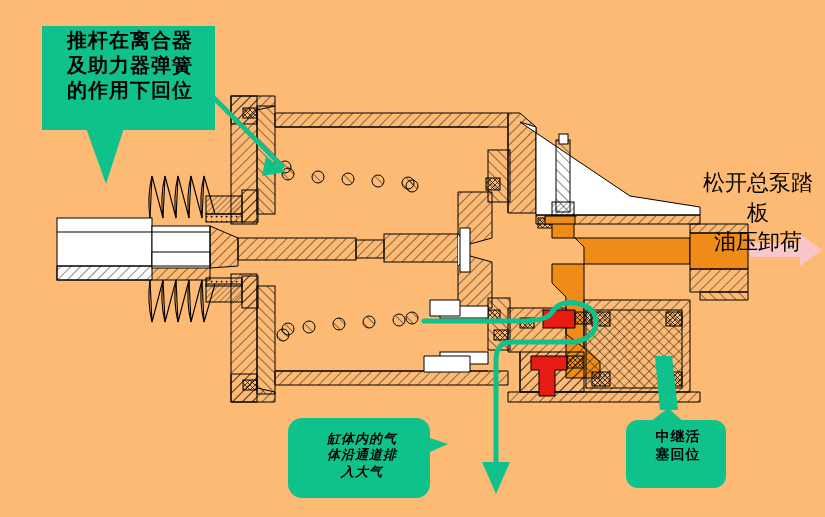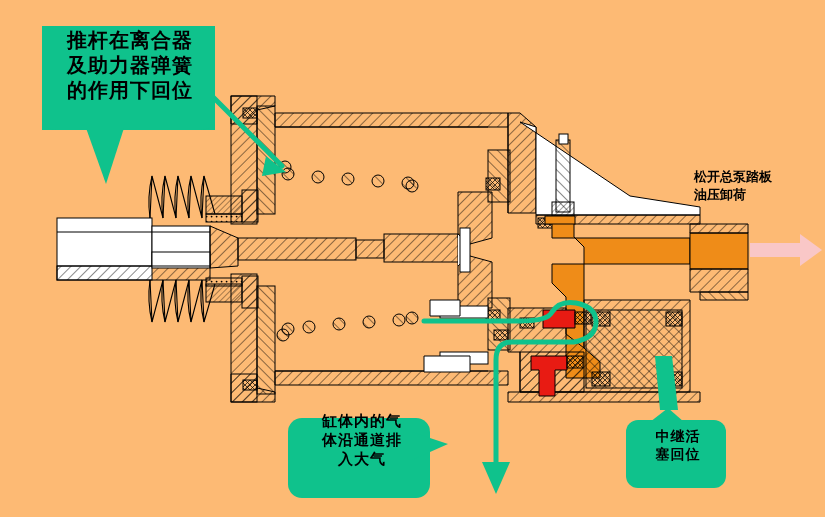--- a/index.html
+++ b/index.html
@@ -11,24 +11,24 @@
     color:#000000;
     font-family:"DejaVu Sans","Liberation Sans",sans-serif;
     font-weight:700;
     line-height:1.26;
     text-align:center;
     white-space:pre-line;
     pointer-events:none;
     letter-spacing:1px;
   }
   #co1txt{left:46px;top:28px;width:168px;font-size:20px;}
-  #co2txt{left:296px;top:412px;width:132px;font-size:15px;}
+  #co2txt{left:296px;top:431px;width:132px;font-size:13px;font-style:italic;}
   #co3txt{left:634px;top:428px;width:88px;font-size:14px;}
-  #sidetxt{position:absolute;left:694px;top:168px;width:128px;font-size:13px;
-           font-weight:700;color:#000;line-height:1.35;white-space:pre-line;}
+  #sidetxt{position:absolute;left:694px;top:168px;width:128px;font-size:22px;
+           font-weight:400;color:#000;text-align:center;line-height:1.35;white-space:pre-line;}
 </style>
 </head>
 <body>
 
 <div id="stage">
 
   <svg width="825" height="517" viewBox="0 0 825 517">
 
     <defs>
       <pattern id="hatchR" width="7" height="7" patternTransform="rotate(45)" patternUnits="userSpaceOnUse">

